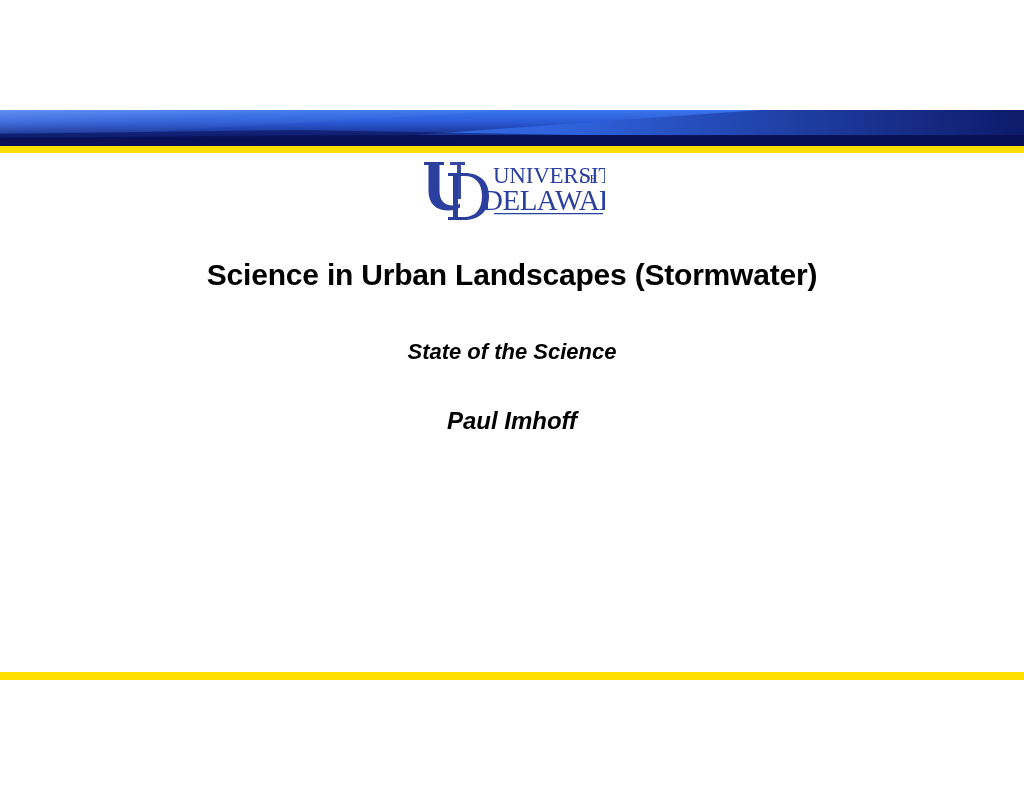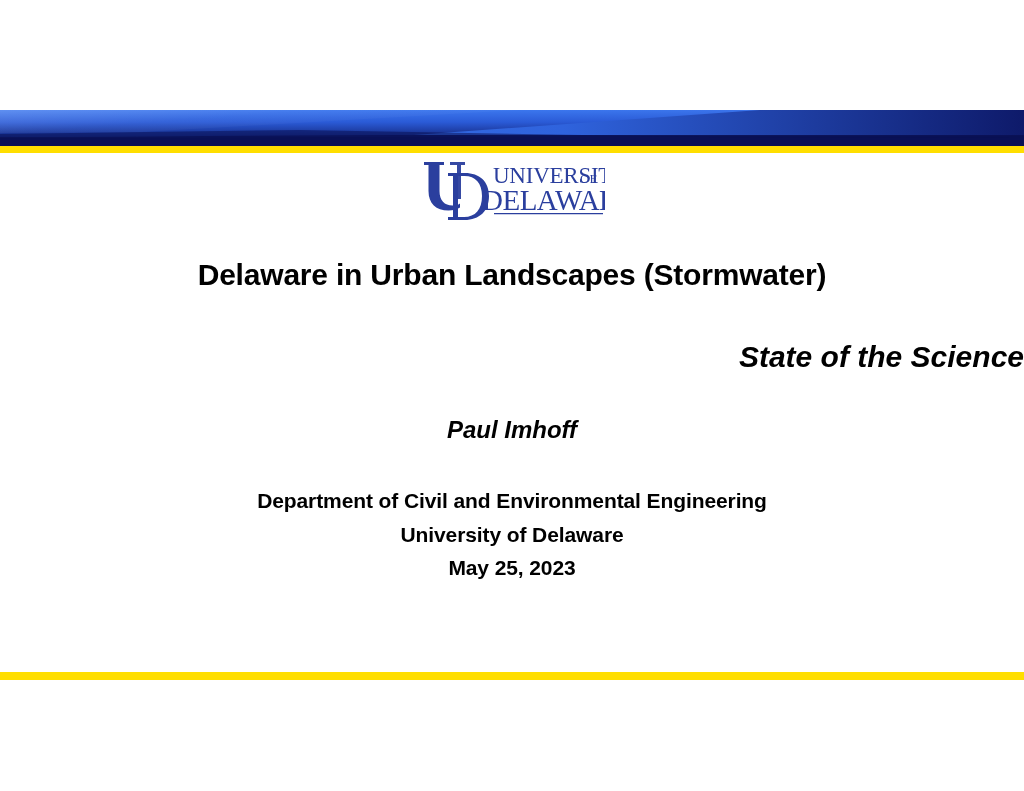--- a/index.html
+++ b/index.html
@@ -68,28 +68,27 @@
   }
   .slide-title {
     font-size: 30px;
     font-weight: bold;
     line-height: 1.12;
     letter-spacing: -0.2px;
     margin: 0;
     padding: 0;
   }
   .subtitle {
-    font-size: 30px;
+    font-size: 22px;
     font-weight: bold;
     font-style: italic;
     line-height: 1.12;
-    margin: 0;
+    margin: 8px;
     padding: 0;
     margin-top: 48px;
-    text-align: right;
   }
   .author {
     font-size: 24px;
     font-weight: bold;
     font-style: italic;
     line-height: 1.12;
     margin: 13px;
     padding: 0;
     margin-top: 44px;
   }
@@ -173,28 +172,23 @@
 
       <text x="148" y="50" font-family="'Liberation Serif', serif" font-size="46" fill="#2b3f9e" letter-spacing="-0.5">UNIVERSITY</text>
       <text x="322" y="50" font-family="'Liberation Serif', serif" font-size="26" fill="#2b3f9e">OF</text>
 
       <text x="126" y="104" font-family="'Liberation Serif', serif" font-size="58" fill="#2b3f9e" letter-spacing="-1">DELAWARE</text>
       <rect x="150" y="110" width="218" height="2.5" fill="#2b3f9e"></rect>
     </svg>
   </div>
 
   <div class="text-block">
-    <h1 class="slide-title">Delaware in Urban Landscapes (Stormwater)</h1>
+    <h1 class="slide-title">Science in Urban Landscapes (Stormwater)</h1>
 
     <h2 class="subtitle">State of the Science</h2>
 
     <p class="author">Paul Imhoff</p>
 
-    <div class="affiliation">
-      <p class="affil-line">Department of Civil and Environmental Engineering</p>
-      <p class="affil-line">University of Delaware</p>
-      <p class="affil-line">May 25, 2023</p>
-    </div>
   </div>
 
   <div class="footer-rule"></div>
 
 </div>
 
 </body></html>

